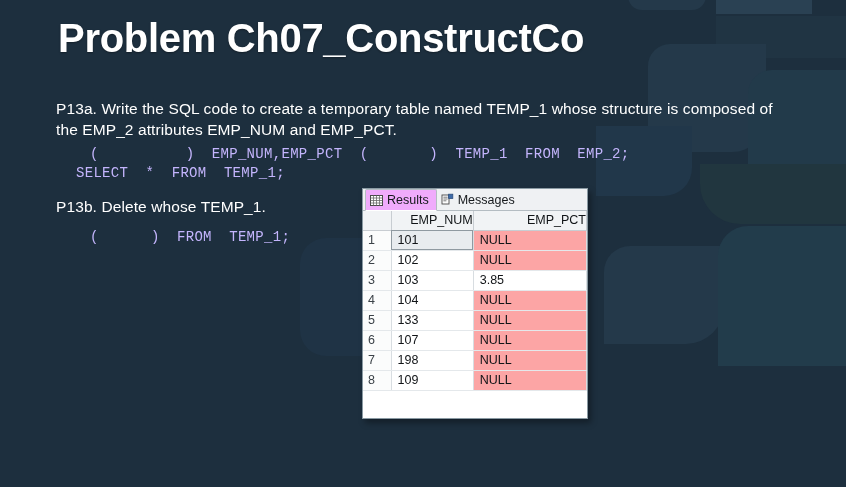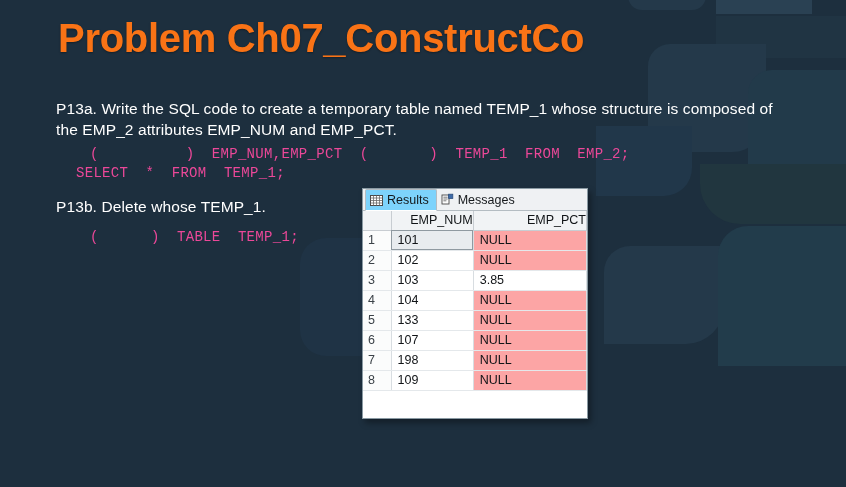--- a/index.html
+++ b/index.html
@@ -36,21 +36,21 @@
   .sh-i { left: 300px; top: 238px;  width: 120px; height: 118px; border-radius: 26px; background: #21364a !important; opacity: .55; }
   .sh-j { left: 596px; top: 126px;  width: 96px;  height: 70px;  border-radius: 0 0 28px 0; background: #21374a !important; }
 
   
   #page-title {
     position: absolute;
     left: 58px;
     top: 16px;
     font-size: 40px;
     font-weight: bold;
-    color: #f97316;
+    color: #ffffff;
     letter-spacing: -0.3px;
     white-space: nowrap;
     text-shadow: 0 1px 2px rgba(0,0,0,.35);
   }
 
   
   #content {
     position: absolute;
     left: 56px;
     top: 98px;
@@ -58,21 +58,21 @@
   }
   .prose {
     color: #ffffff;
     font-size: 15.5px;
     line-height: 21px;
     letter-spacing: .1px;
     max-width: 740px;
   }
   .code {
     font-family: "Liberation Mono", "DejaVu Sans Mono", monospace;
-    color: #ec4899;
+    color: #c4b5fd;
     font-size: 14px;
     line-height: 19px;
     letter-spacing: .3px;
     white-space: pre;
   }
   .code-indent { padding-left: 34px; }
   .code-indent2 { padding-left: 20px; }
   .gap-a { height: 5px; }
   .gap-b { height: 13px; }
   .gap-c { height: 11px; }
@@ -102,21 +102,21 @@
     display: flex;
     align-items: center;
     gap: 4px;
     padding: 0 7px 0 4px;
     font-size: 12.5px;
     color: #15191c;
     cursor: default;
     white-space: nowrap;
   }
   .tab.active {
-    background: #7dd3fc;
+    background: #f0abfc;
     border: 1px solid #b4bcc2;
     border-bottom: 1px solid #ffffff;
     margin-bottom: -1px;
     border-radius: 2px 2px 0 0;
   }
   .tab .ico { width: 13px; height: 13px; flex: 0 0 13px; display:block; }
 
   #grid {
     width: 100%;
     border-collapse: collapse;
@@ -191,21 +191,21 @@
   <div class="code code-indent">(          )  EMP_NUM,EMP_PCT  (       )  TEMP_1  FROM  EMP_2;</div>
 
   <div class="code code-indent2">SELECT  *  FROM  TEMP_1;</div>
 
   <div class="gap-b"></div>
 
   <div class="prose">P13b. Delete whose TEMP_1.</div>
 
   <div class="gap-c"></div>
 
-  <div class="code code-indent">(      )  TABLE  TEMP_1;</div>
+  <div class="code code-indent">(      )  FROM  TEMP_1;</div>
 </div>
 
 <div id="results-panel">
 
   <div id="tabstrip">
 
     <div class="tab active">
       <svg class="ico" viewBox="0 0 13 13">
         <rect x="0.5" y="1.5" width="12" height="10" fill="#ffffff" stroke="#4a4a4a"></rect>
         <line x1="0.5" y1="4.0" x2="12.5" y2="4.0" stroke="#6b6b6b" stroke-width="0.8"></line>

